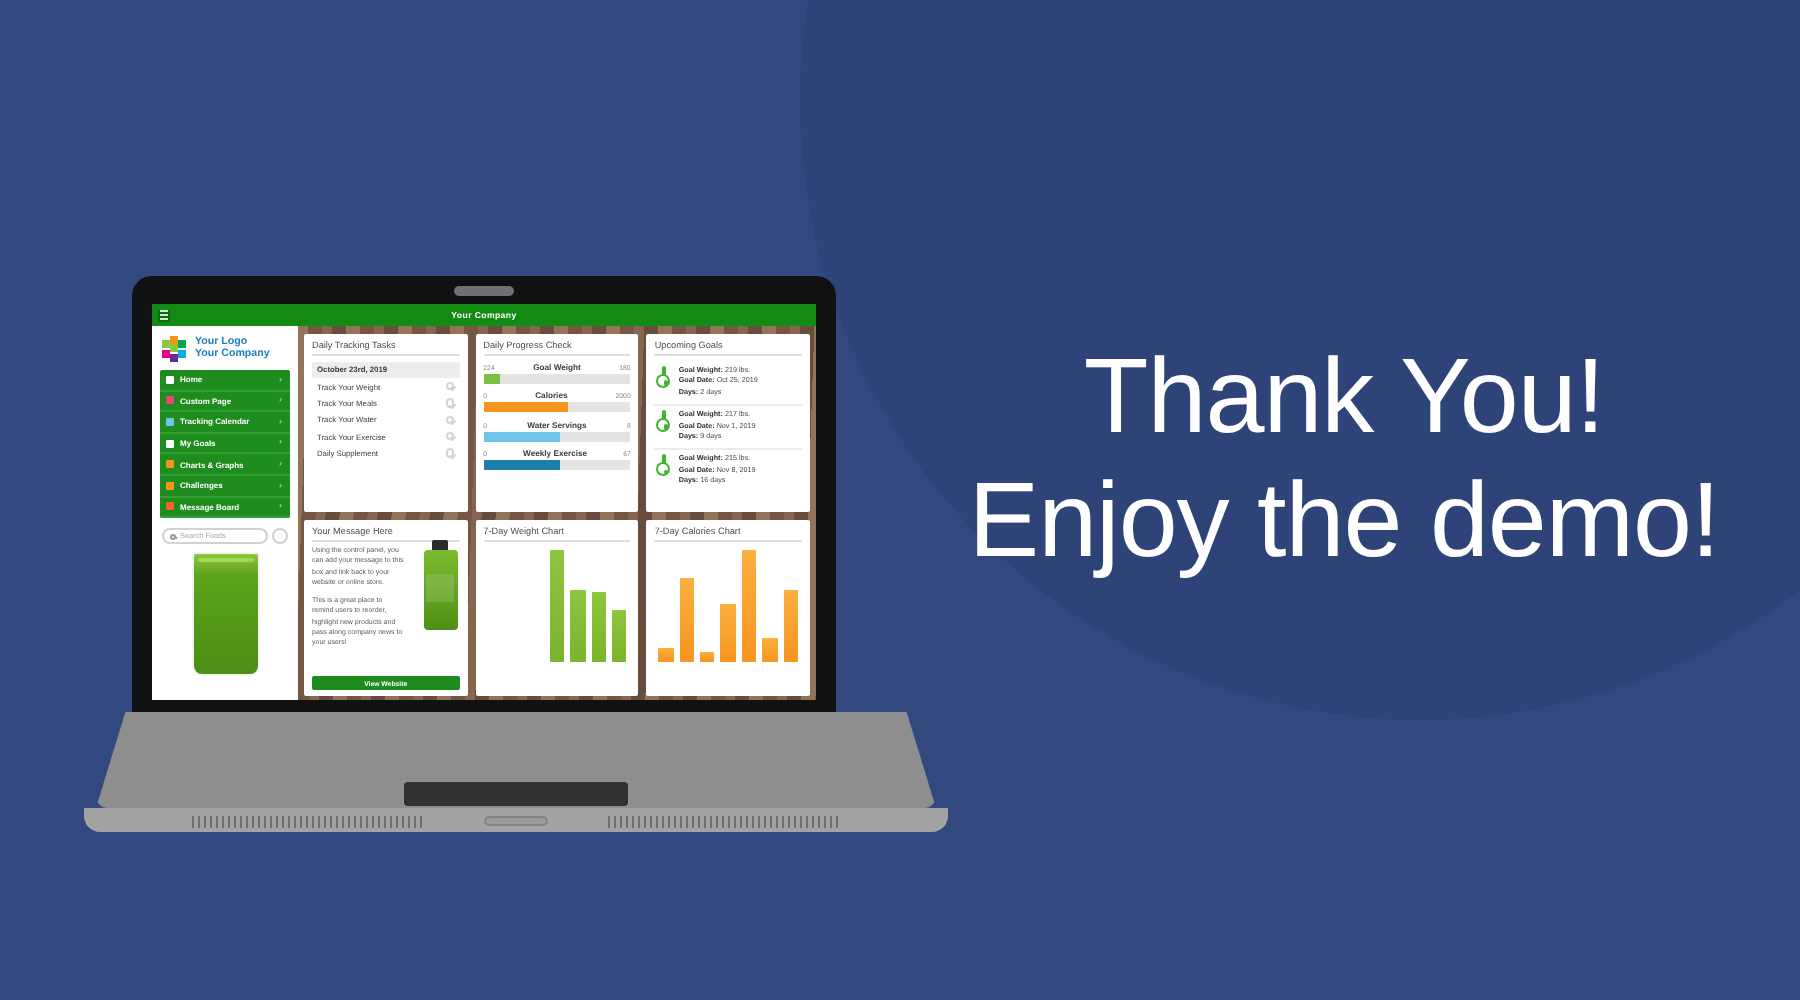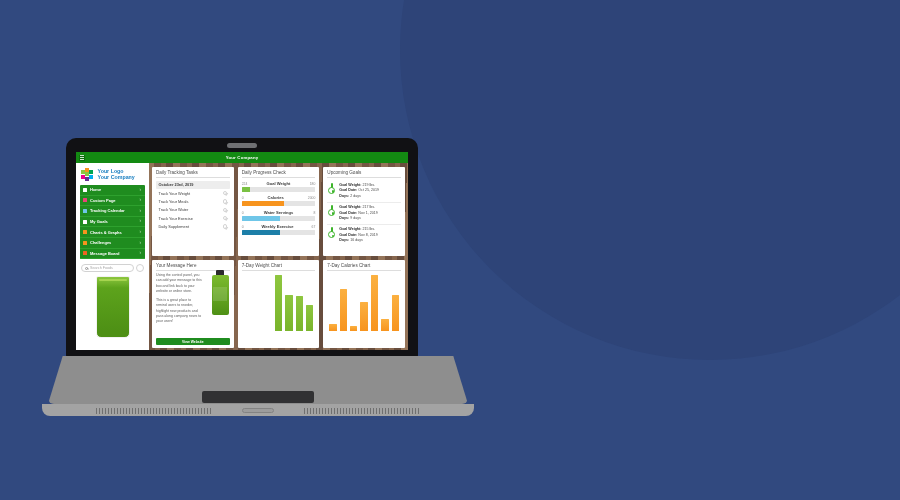--- a/index.html
+++ b/index.html
@@ -195,20 +195,22 @@
   .bar { flex: 1; border-radius: 0.5px; }
   .bar.green { background: linear-gradient(to bottom,#8ec63f,#79b42b); }
   .bar.orange { background: linear-gradient(to bottom,#fbb040,#f7941e); }
 </style>
 </head>
 <body>
 
 <div id="bg-circle"></div>
 
 <div id="thankyou">
+  <div class="line1">Thank You!</div>
+  <div class="line2">Enjoy the demo!</div>
 </div>
 
 <div id="laptop">
 
   <div id="lid">
     <div id="cam-bar"></div>
 
     <div id="screen">
 
       <div id="topbar">

